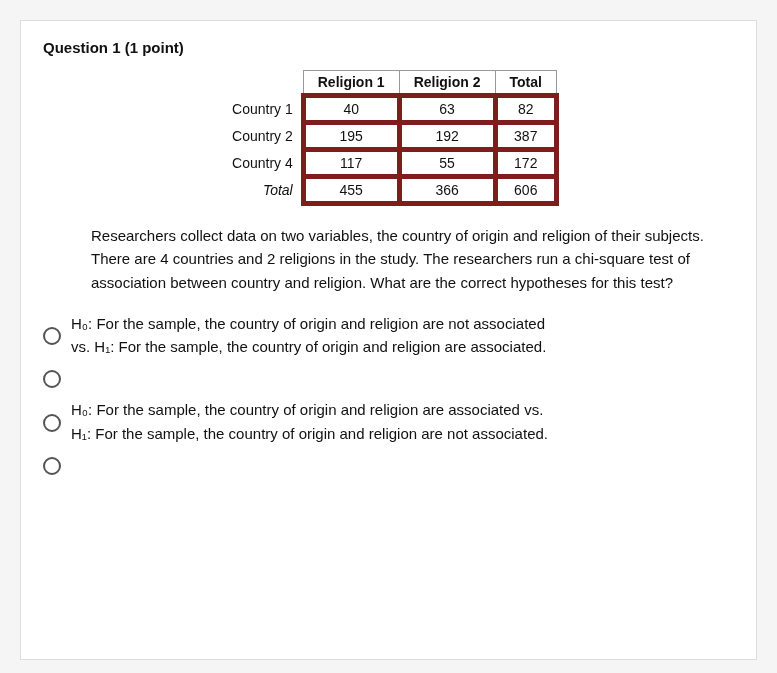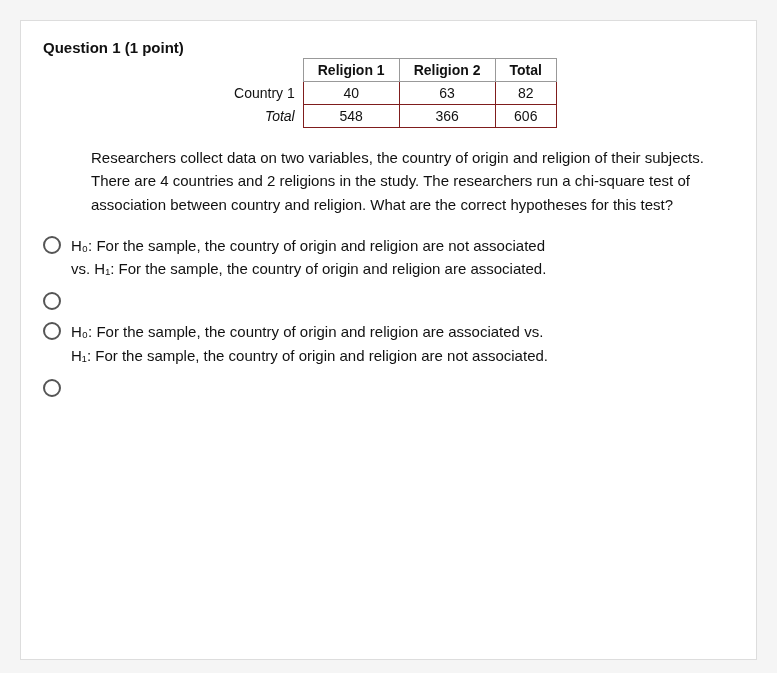--- a/index.html
+++ b/index.html
@@ -14,40 +14,40 @@
     }
     .page {
       background: #fff;
       padding: 18px 22px 22px 22px;
       border: 1px solid #ddd;
       min-height: 640px;
     }
     .question-title {
       font-size: 15px;
       font-weight: bold;
-      margin-bottom: 2px;
+      margin-bottom: 14px;
     }
     .table-wrapper {
       display: flex;
       justify-content: center;
       margin-bottom: 18px;
     }
     table {
       border-collapse: collapse;
       font-size: 14px;
     }
     table th {
       border: 1px solid #999;
       padding: 3px 14px;
       text-align: left;
       font-weight: bold;
       background: #fff;
     }
     table td {
-      border: 1px solid #7f1d1d;
+      border: 5px solid #7f1d1d;
       padding: 3px 14px;
       text-align: center;
       background: #fff;
     }
     table td.row-label {
       text-align: right;
       border: none;
       background: transparent;
       padding-right: 8px;
       margin-top: 8px;
@@ -65,21 +65,21 @@
       margin-bottom: 18px;
       margin-left: 48px;
     }
     .options {
       display: flex;
       flex-direction: column;
       gap: 10px;
     }
     .option-row {
       display: flex;
-      align-items: flex-start;
+      align-items: center;
       gap: 10px;
     }
     .radio-circle {
       width: 18px;
       height: 18px;
       border-radius: 50%;
       border: 2px solid #555;
       flex-shrink: 0;
       margin-top: 2px;
       background: #fff;
@@ -107,22 +107,34 @@
         </tr>
       </thead>
       <tbody id="table-body">
       <tr>
             <td class="row-label">Country 1</td>
             <td>40</td>
             <td>63</td>
             <td>82</td>
           </tr>
           <tr>
+            <td class="row-label">Country 2</td>
+            <td>195</td>
+            <td>192</td>
+            <td>387</td>
+          </tr>
+          <tr>
+            <td class="row-label">Country 4</td>
+            <td>117</td>
+            <td>55</td>
+            <td>172</td>
+          </tr>
+          <tr>
             <td class="total-label"><em>Total</em></td>
-            <td>548</td>
+            <td>455</td>
             <td>366</td>
             <td>606</td>
           </tr>
         </tbody>
     </table>
   </div>
 
   <div class="description">Researchers collect data on two variables, the country of origin and religion of their subjects. There are 4 countries and 2 religions in the study. The researchers run a chi-square test of association between country and religion. What are the correct hypotheses for this test?</div>
 
   <div class="options">

